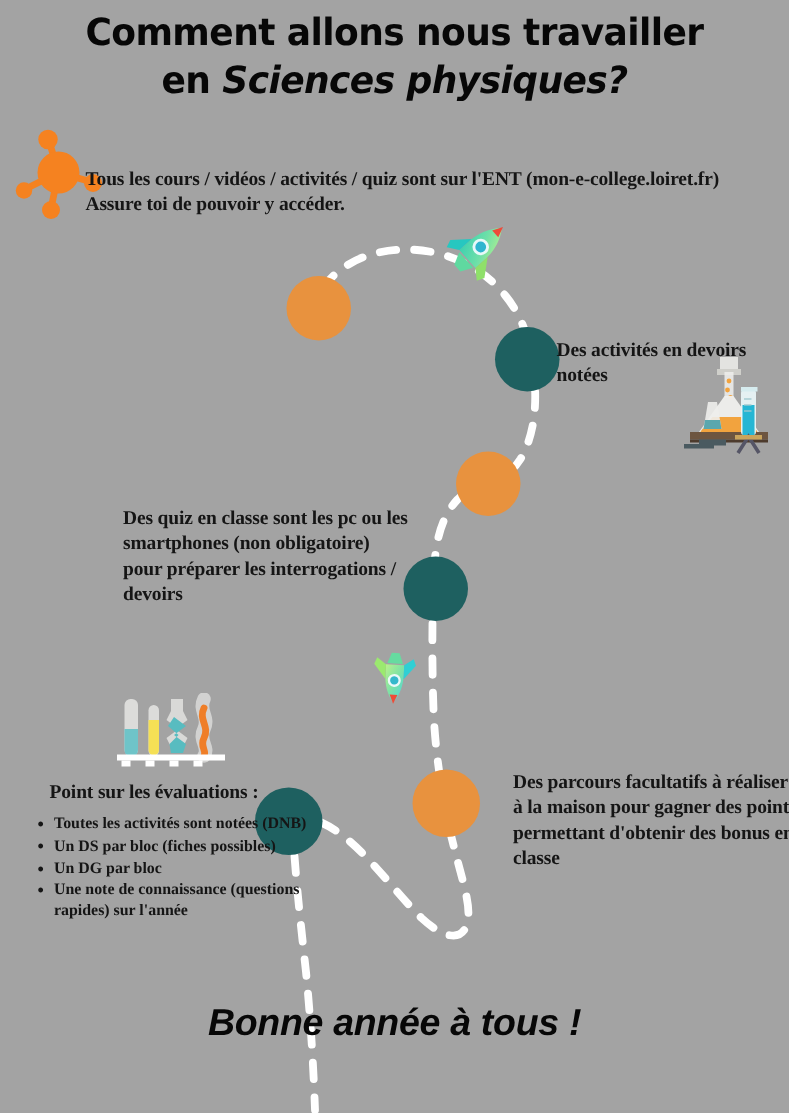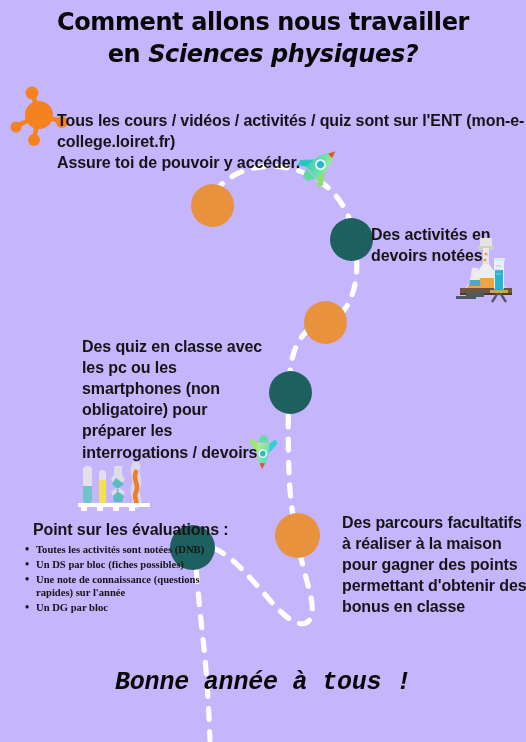--- a/index.html
+++ b/index.html
@@ -4,21 +4,21 @@
 <style>
   html, body {
     margin: 0;
     padding: 0;
     background: #ffffff;
   }
   #poster {
     position: relative;
     width: 526px;
     height: 742px;
-    background: #c4b5fd;
+    background: #a3a3a3;
     overflow: hidden;
     font-family: "Liberation Sans", sans-serif;
     -webkit-font-smoothing: antialiased;
   }
   
   .title-top {
     position: absolute;
     left: 0; right: 0;
     top: 6px;
     text-align: center;
@@ -31,34 +31,34 @@
     transform: scaleX(0.96);
     z-index: 6;
   }
   .title-top .ln2 { display: block; font-style: italic; }
   .title-top .ln2 .plain { font-style: normal; }
   .title-bottom {
     position: absolute;
     left: 0; right: 0;
     top: 668px;
     text-align: center;
-    font-family: Liberation Mono, monospace;
+    font-family: Liberation Sans, sans-serif;
     font-weight: 700;
     font-style: italic;
     font-size: 25px;
     letter-spacing: -0.2px;
     color: #070707;
     z-index: 6;
   }
   
   .tx {
     position: absolute;
-    font-family: Liberation Sans, sans-serif;
-    font-weight: 700;
-    font-size: 16px;
+    font-family: Liberation Serif, serif;
+    font-weight: 700;
+    font-size: 13px;
     line-height: 1.32;
     color: #151515;
     letter-spacing: -0.1px;
     z-index: 5;
     white-space: pre-line;
   }
   #txt-ent      { left: 57px;  top: 110px; width: 470px; }
   #txt-blocs    { left: 22px;  top: 180px; width: 190px; }
   #txt-groupe   { left: 371px; top: 224px; width: 150px; }
   #txt-quiz     { left: 82px;  top: 336px; width: 190px; }
@@ -151,28 +151,28 @@
       <circle cx="24" cy="9" r="6.5"></circle>
       <circle cx="54" cy="38" r="6"></circle>
       <circle cx="8" cy="43" r="5.5"></circle>
       <circle cx="26" cy="56" r="6"></circle>
     </g>
   </svg>
 
   <div class="tx" id="txt-ent">Tous les cours / vidéos / activités / quiz sont sur l'ENT (mon-e-college.loiret.fr)
 Assure toi de pouvoir y accéder.</div>
   <div class="tx" id="txt-groupe">Des activités en devoirs notées</div>
-  <div class="tx" id="txt-quiz">Des quiz en classe avec les pc ou les smartphones (non obligatoire) pour préparer les interrogations / devoirs</div>
+  <div class="tx" id="txt-quiz">Des quiz en classe sont les pc ou les smartphones (non obligatoire) pour préparer les interrogations / devoirs</div>
   <div class="tx" id="txt-parcours">Des parcours facultatifs à réaliser à la maison pour gagner des points permettant d'obtenir des bonus en classe</div>
   <div class="tx" id="txt-eval-h">Point sur les évaluations :</div>
   <ul class="eval-list" id="eval-list">
       <li>Toutes les activités sont notées (DNB)</li>
       <li>Un DS par bloc (fiches possibles)</li>
+      <li>Un DG par bloc</li>
       <li>Une note de connaissance (questions rapides) sur l'année</li>
-      <li>Un DG par bloc</li>
     </ul>
 
   <svg class="rocket" id="rocket-up" viewBox="0 0 46 46">
     <defs>
       <linearGradient id="rg1" x1="0" y1="1" x2="1" y2="0">
         <stop offset="0" stop-color="#3fd1b0"></stop>
         <stop offset="0.5" stop-color="#6fe0a8"></stop>
         <stop offset="1" stop-color="#bff28a"></stop>
       </linearGradient>
     </defs>

